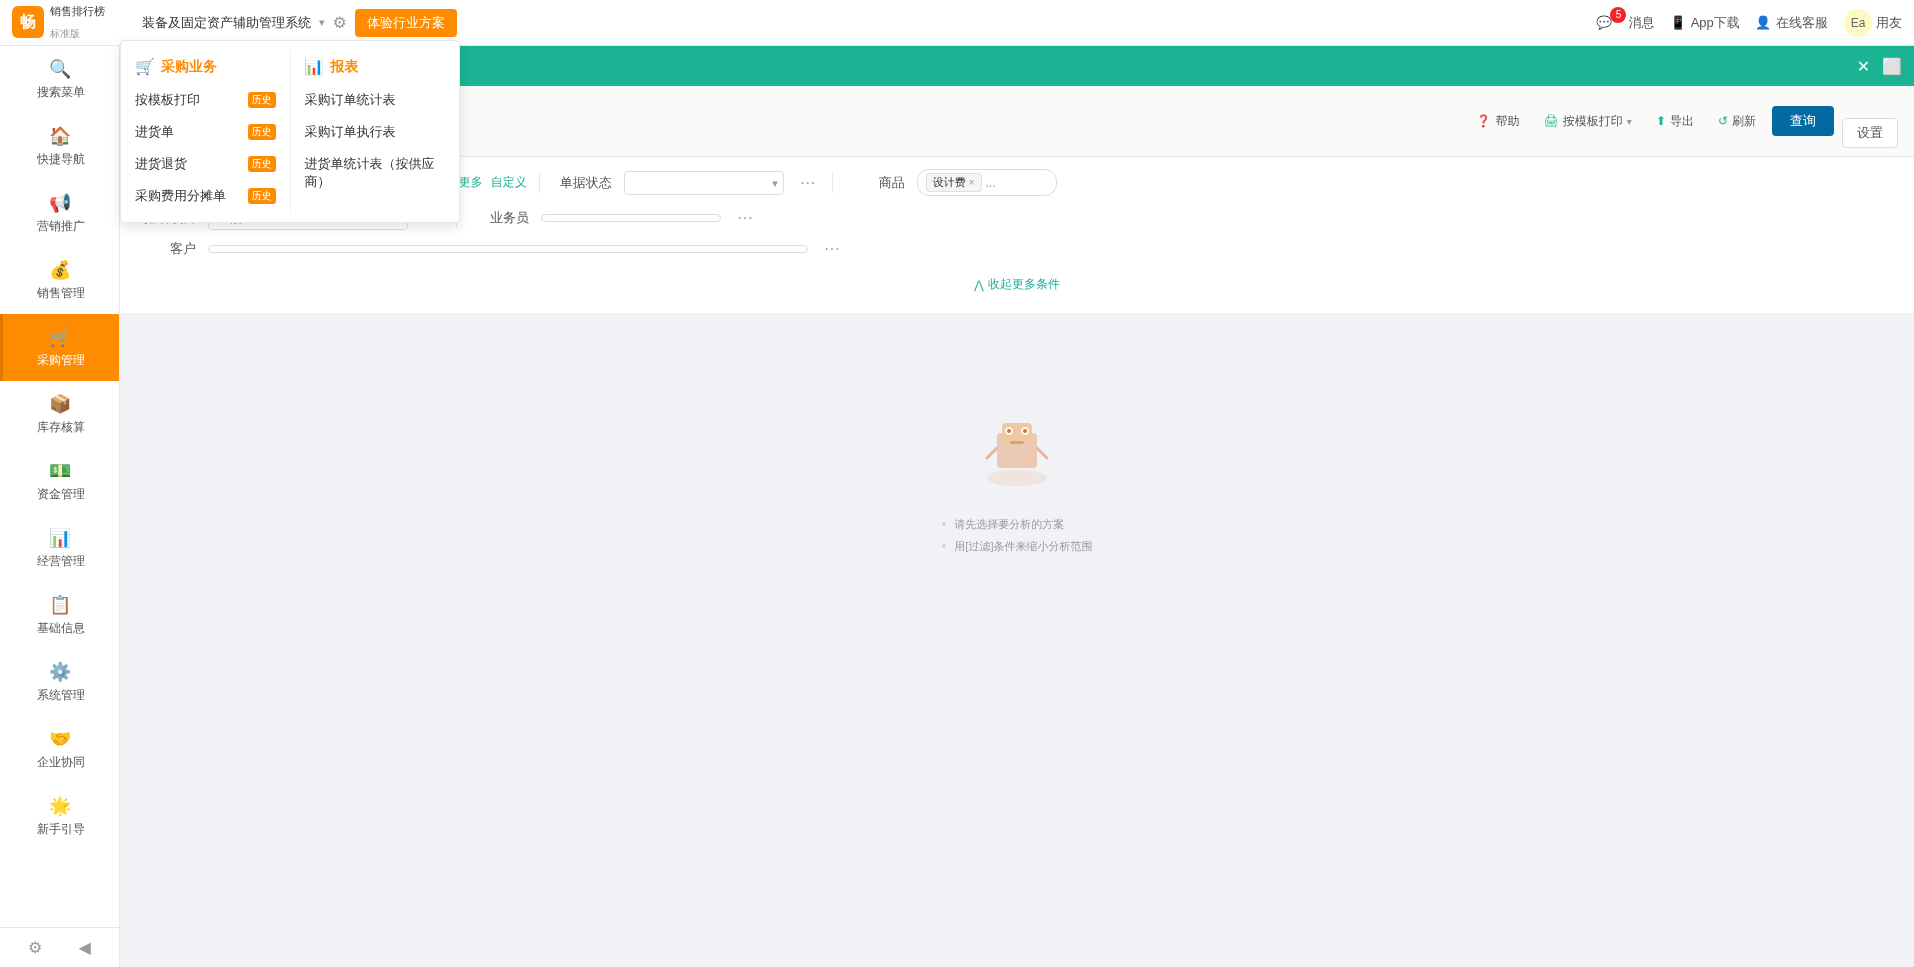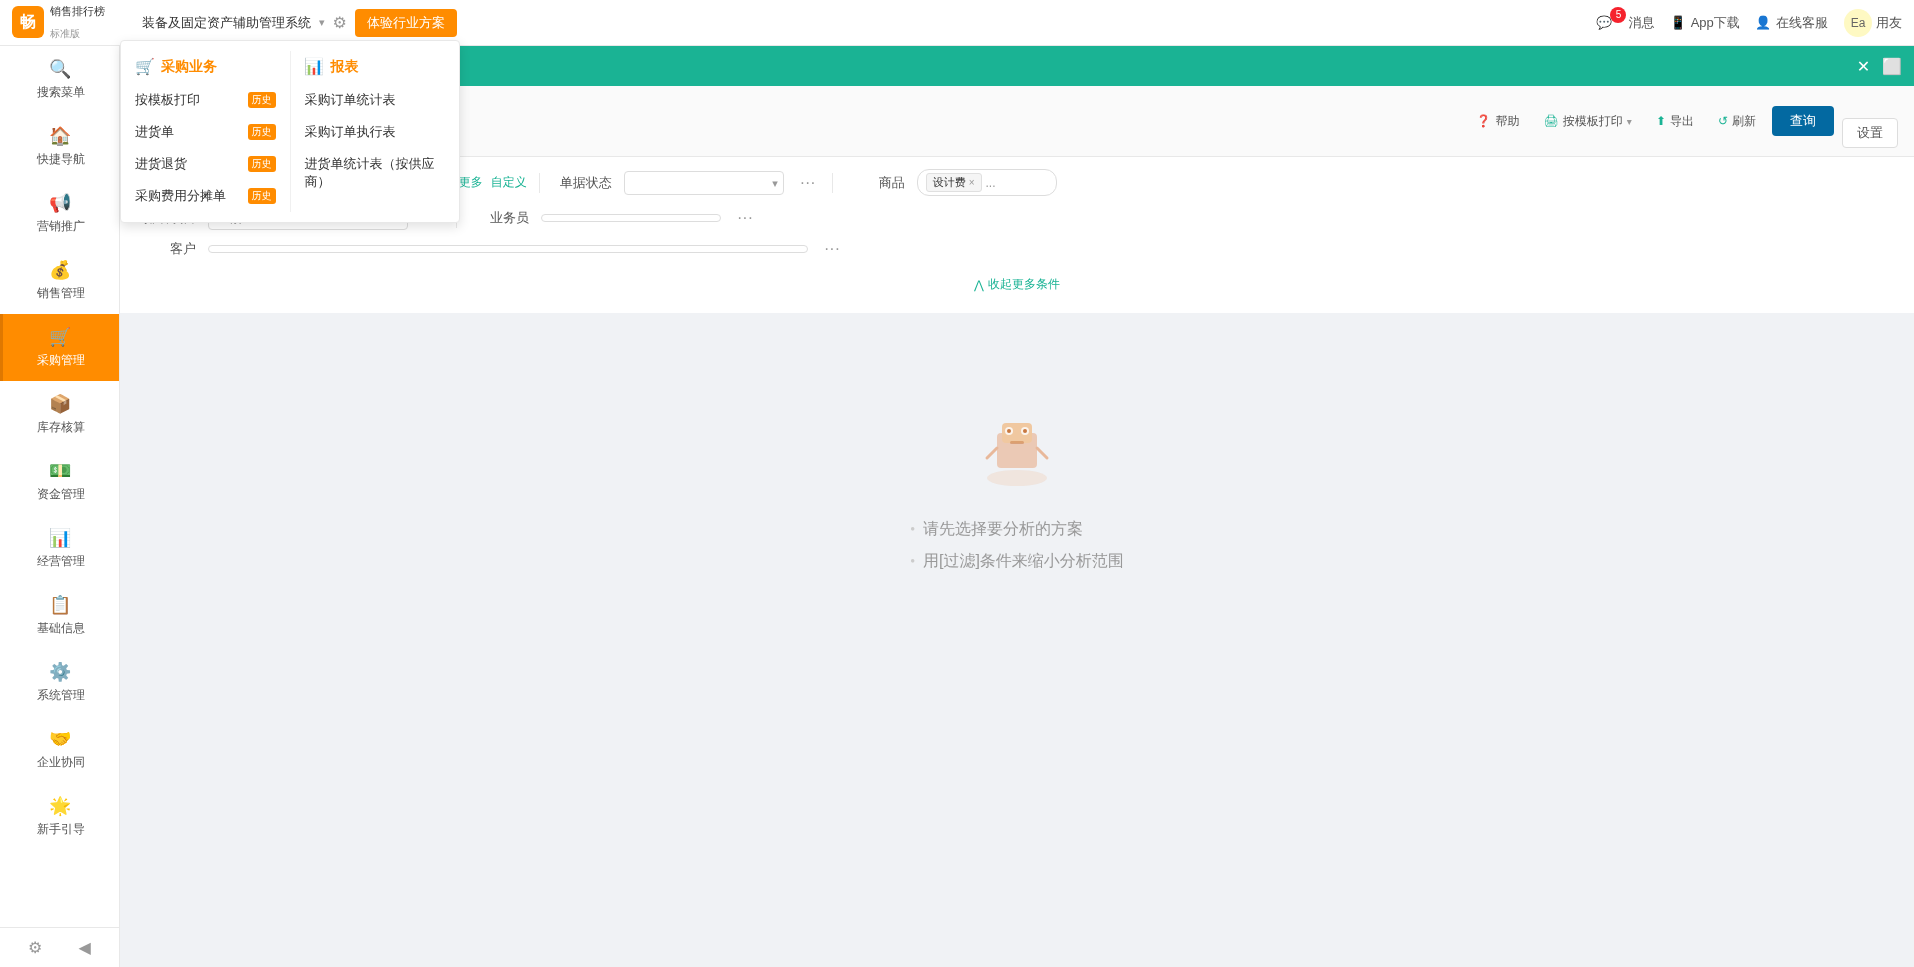--- a/index.html
+++ b/index.html
@@ -346,21 +346,21 @@
     }
 
     
     .empty-state {
       display: flex;
       flex-direction: column;
       align-items: center;
       justify-content: center;
       padding: 80px 0;
       color: #999;
-      font-size: 16px;
+      font-size: 11px;
     }
     .empty-icon {
       width: 100px;
       height: 100px;
       margin-bottom: 20px;
     }
     .empty-text { line-height: 2; }
     .empty-text li { list-style: none; display: flex; align-items: center; gap: 8px; }
     .empty-text li::before { content: '●'; color: #ccc; font-size: 8px; }
 

